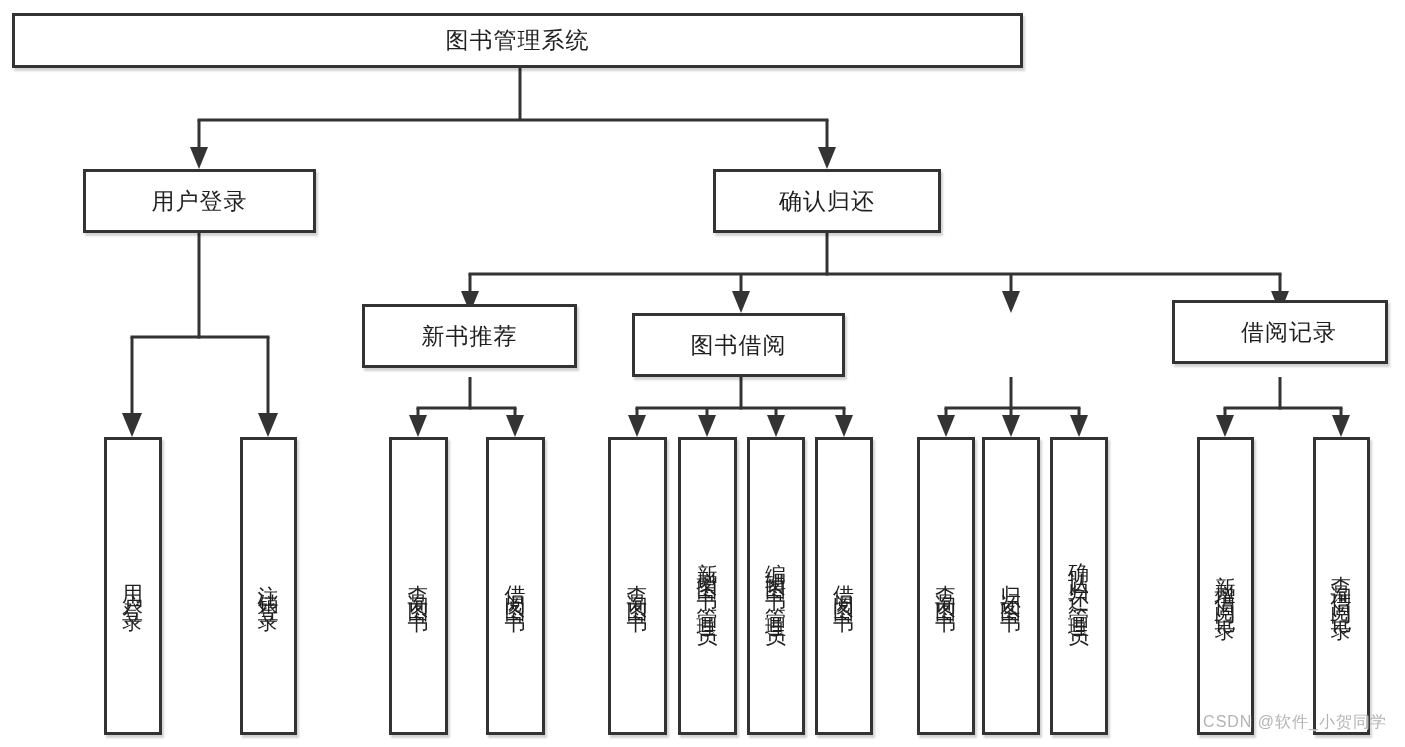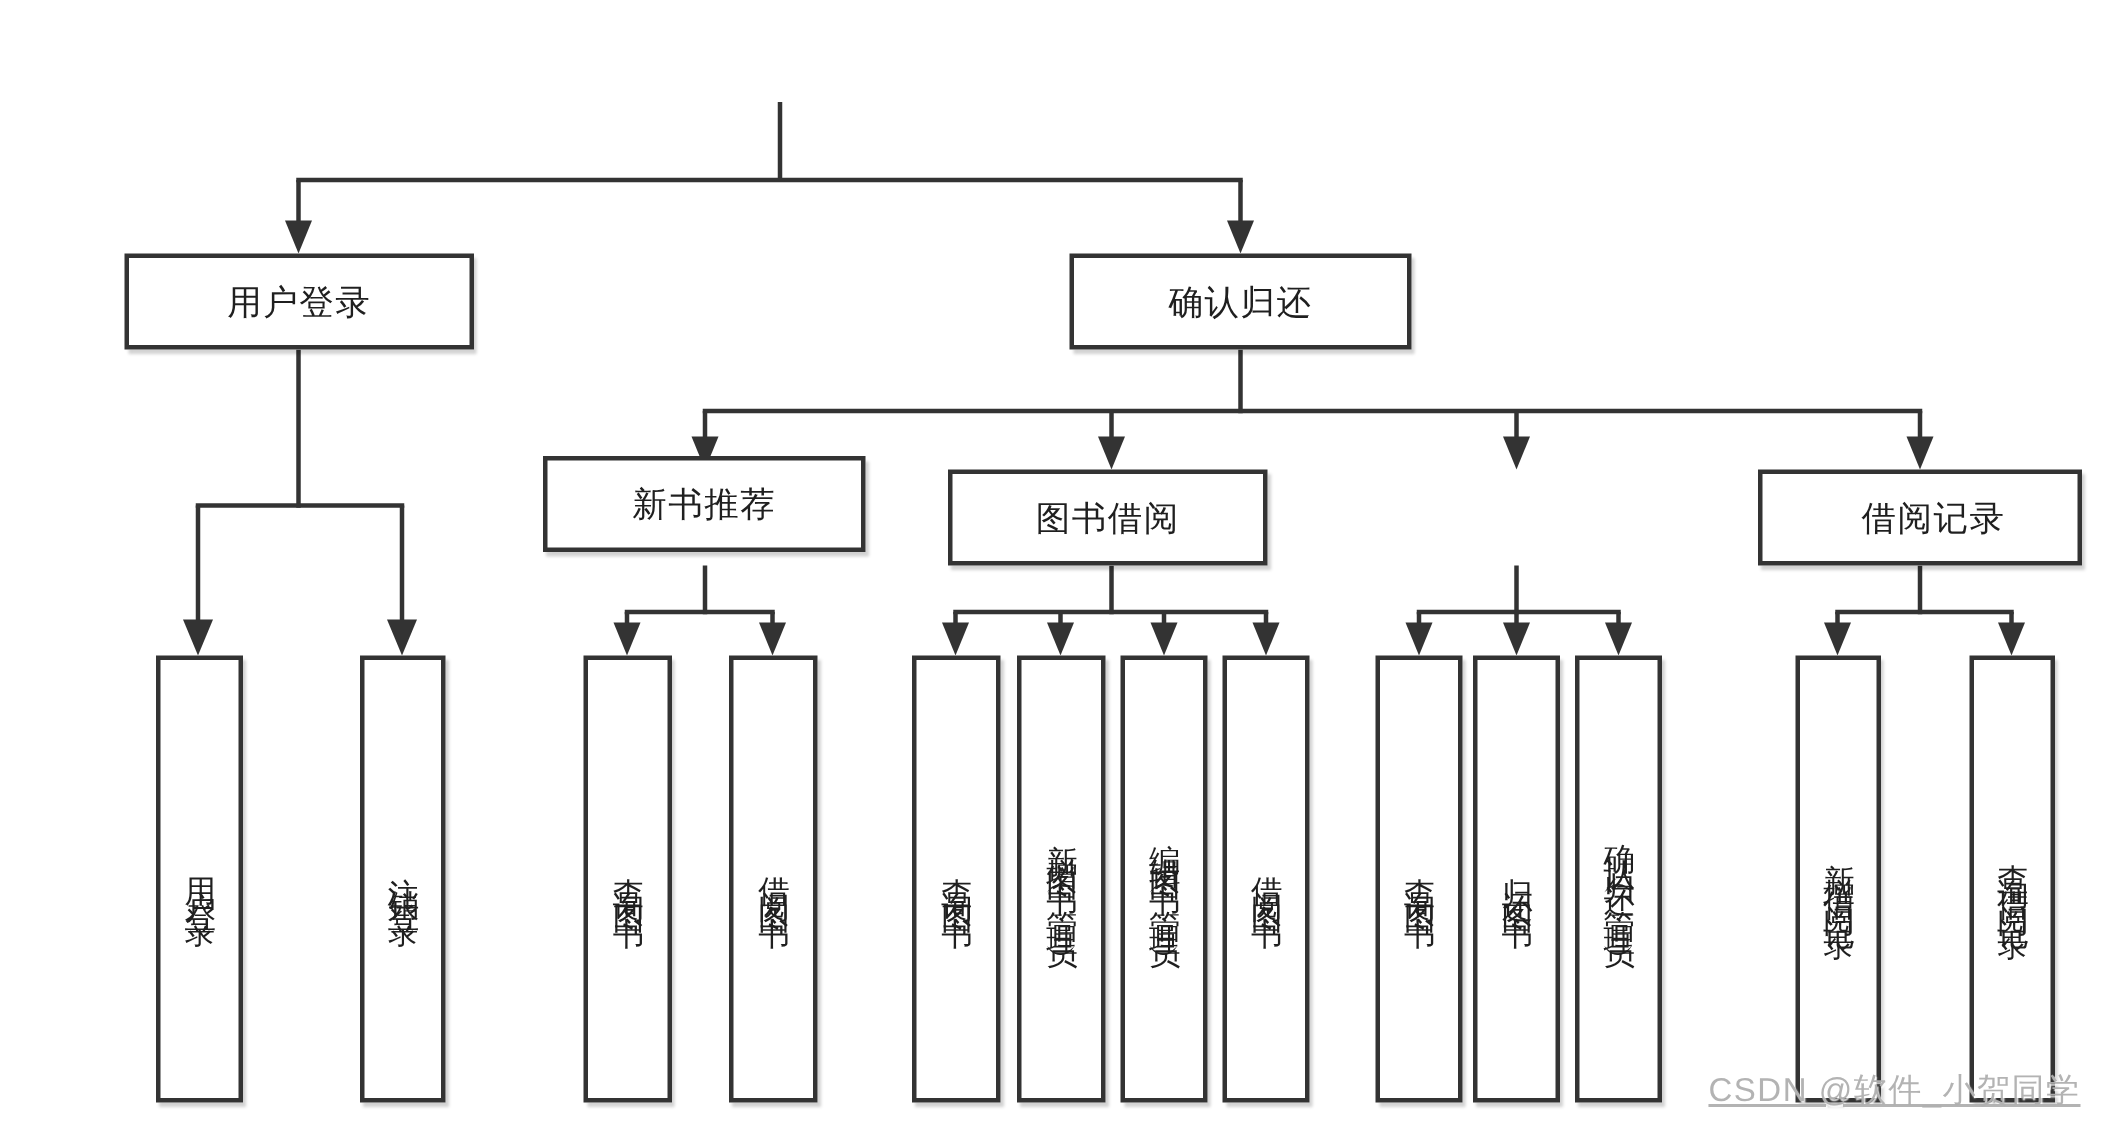--- a/index.html
+++ b/index.html
@@ -57,27 +57,26 @@
     font-size: 21px;
     color: #1f1f1f;
     letter-spacing: 9px;
     line-height: 1;
     white-space: nowrap;
   }
   .watermark {
     position: absolute;
     top: 712px;
     right: 18px;
-    font-size: 22px;
+    font-size: 16px;
     color: rgba(175,175,175,0.95);
     text-shadow: 1px 1px 1px rgba(255,255,255,0.9);
     letter-spacing: 1px;
     z-index: 5;
     white-space: nowrap;
-    text-decoration: underline;
   }
 </style>
 </head>
 <body>
 
 <div class="canvas">
 
   <svg class="connectors" viewBox="0 0 1405 747" xmlns="http://www.w3.org/2000/svg">
     <g stroke="#333333" stroke-width="3" fill="#333333">
 
@@ -135,35 +134,38 @@
 
       <line x1="1280" y1="377" x2="1280" y2="409.5"></line>
       <line x1="1223.5" y1="408" x2="1342.5" y2="408"></line>
       <line x1="1225" y1="408" x2="1225" y2="418"></line>
       <polygon points="1216,415 1234,415 1225,437" stroke="none"></polygon>
       <line x1="1341" y1="408" x2="1341" y2="418"></line>
       <polygon points="1332,415 1350,415 1341,437" stroke="none"></polygon>
     </g>
   </svg>
 
+  <div class="hbox" style="left:12px; top:13px; width:1011px; height:55px;">
+    <span>图书管理系统</span>
+  </div>
 
   <div class="hbox" style="left:83px; top:169px; width:233px; height:64px;">
     <span>用户登录</span>
   </div>
   <div class="hbox" style="left:713px; top:169px; width:228px; height:64px;">
     <span>确认归还</span>
   </div>
 
   <div class="hbox" style="left:362px; top:304px; width:215px; height:64px;text-align:right;">
     <span>新书推荐</span>
   </div>
   <div class="hbox" style="left:632px; top:313px; width:213px; height:64px;">
     <span>图书借阅</span>
   </div>
-  <div class="hbox" style="left:1172px; top:313px; width:216px; height:64px;padding-left:18px;">
+  <div class="hbox" style="left:1172px; top:300px; width:216px; height:64px;padding-left:18px;">
     <span>借阅记录</span>
   </div>
 
   <div class="vbox" style="left:104px; width:58px;">
     <span>用户登录</span>
   </div>
   <div class="vbox" style="left:240px; width:57px;">
     <span>注销登录</span>
   </div>
 

